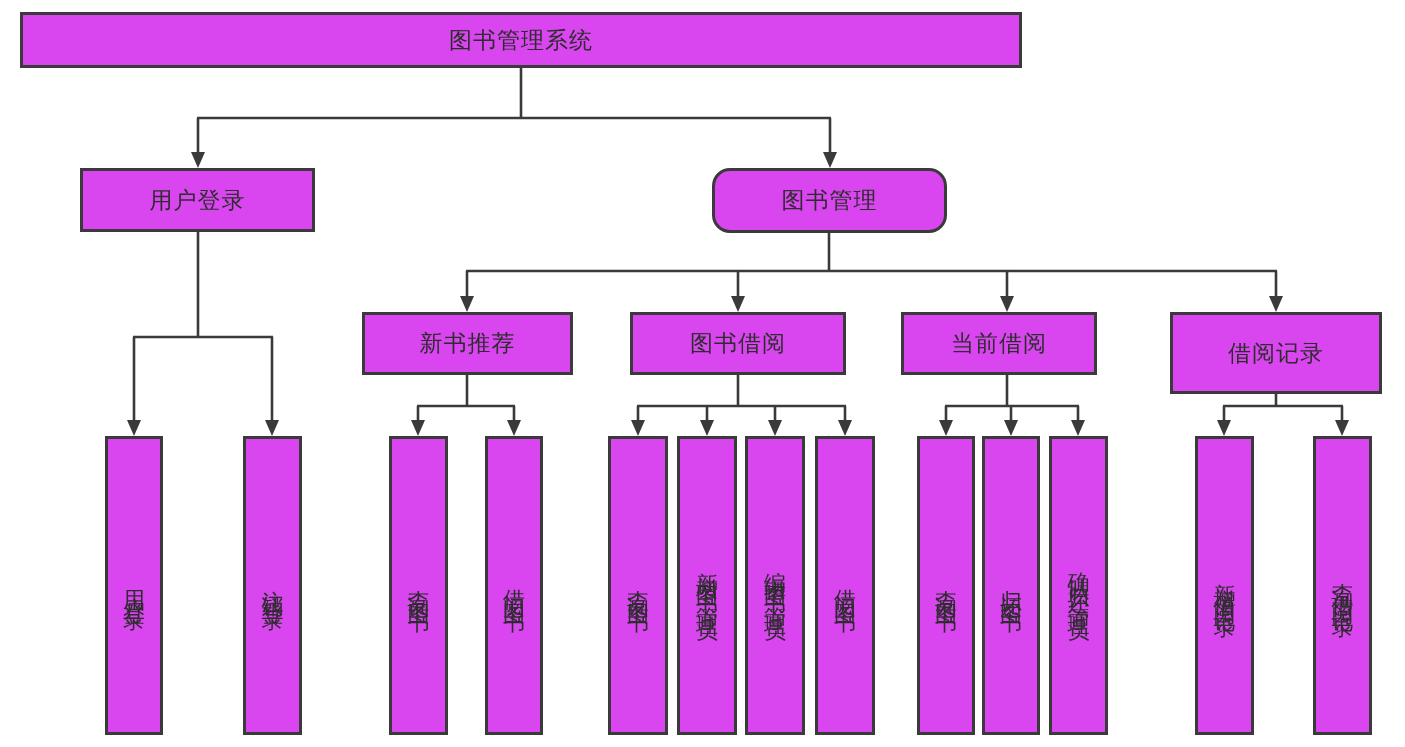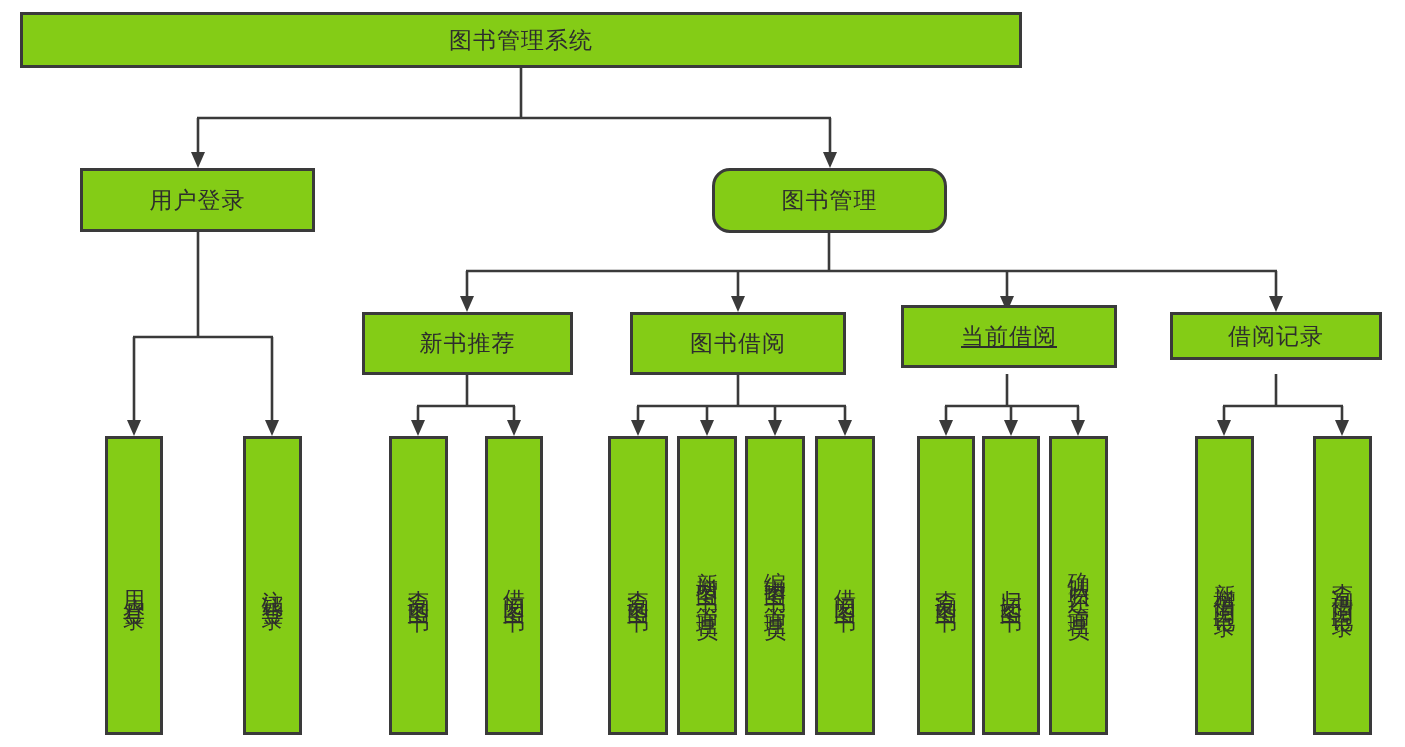--- a/index.html
+++ b/index.html
@@ -9,21 +9,21 @@
     width: 1405px;
     height: 747px;
     background: #ffffff;
     overflow: hidden;
   }
   #connector-svg { position: absolute; left: 0; top: 0; z-index: 1; }
   .node {
     position: absolute;
     box-sizing: border-box;
     border: 3px solid #3a3a3a;
-    background: #84cc16;
+    background: #d946ef;
     display: flex;
     align-items: center;
     justify-content: center;
     color: #2d2d2d;
     z-index: 2;
   }
   .branch { font-size: 23px; letter-spacing: 1px; }
   .leaf {
     writing-mode: vertical-rl;
     font-size: 22px;
@@ -126,22 +126,22 @@
     </g>
   </svg>
 
   <div class="node branch" style="left:20px; top:12px; width:1002px; height:56px;">图书管理系统</div>
 
   <div class="node branch" style="left:80px; top:168px; width:235px; height:64px;">用户登录</div>
   <div class="node branch" style="left:712px; top:168px; width:235px; height:65px;border-radius:18px;">图书管理</div>
 
   <div class="node branch" style="left:362px; top:312px; width:211px; height:63px;">新书推荐</div>
   <div class="node branch" style="left:630px; top:312px; width:216px; height:63px;">图书借阅</div>
-  <div class="node branch" style="left:901px; top:305px; width:216px; height:63px;text-decoration:underline;">当前借阅</div>
-  <div class="node branch" style="left:1170px; top:312px; width:212px; height:48px;text-align:center;">借阅记录</div>
+  <div class="node branch" style="left:901px; top:312px; width:196px; height:63px;">当前借阅</div>
+  <div class="node branch" style="left:1170px; top:312px; width:212px; height:82px;text-align:center;">借阅记录</div>
 
   <div class="node leaf" style="left:105px; top:436px; width:58px; height:299px;">用户登录</div>
   <div class="node leaf" style="left:243px; top:436px; width:59px; height:299px;">注销登录</div>
 
   <div class="node leaf" style="left:389px; top:436px; width:59px; height:299px;">查询图书</div>
   <div class="node leaf" style="left:485px; top:436px; width:58px; height:299px;">借阅图书</div>
 
   <div class="node leaf" style="left:608px; top:436px; width:60px; height:299px;">查询图书</div>
   <div class="node leaf" style="left:677px; top:436px; width:60px; height:299px;">新增图书（管理员）</div>
   <div class="node leaf" style="left:745px; top:436px; width:60px; height:299px;">编辑图书（管理员）</div>

